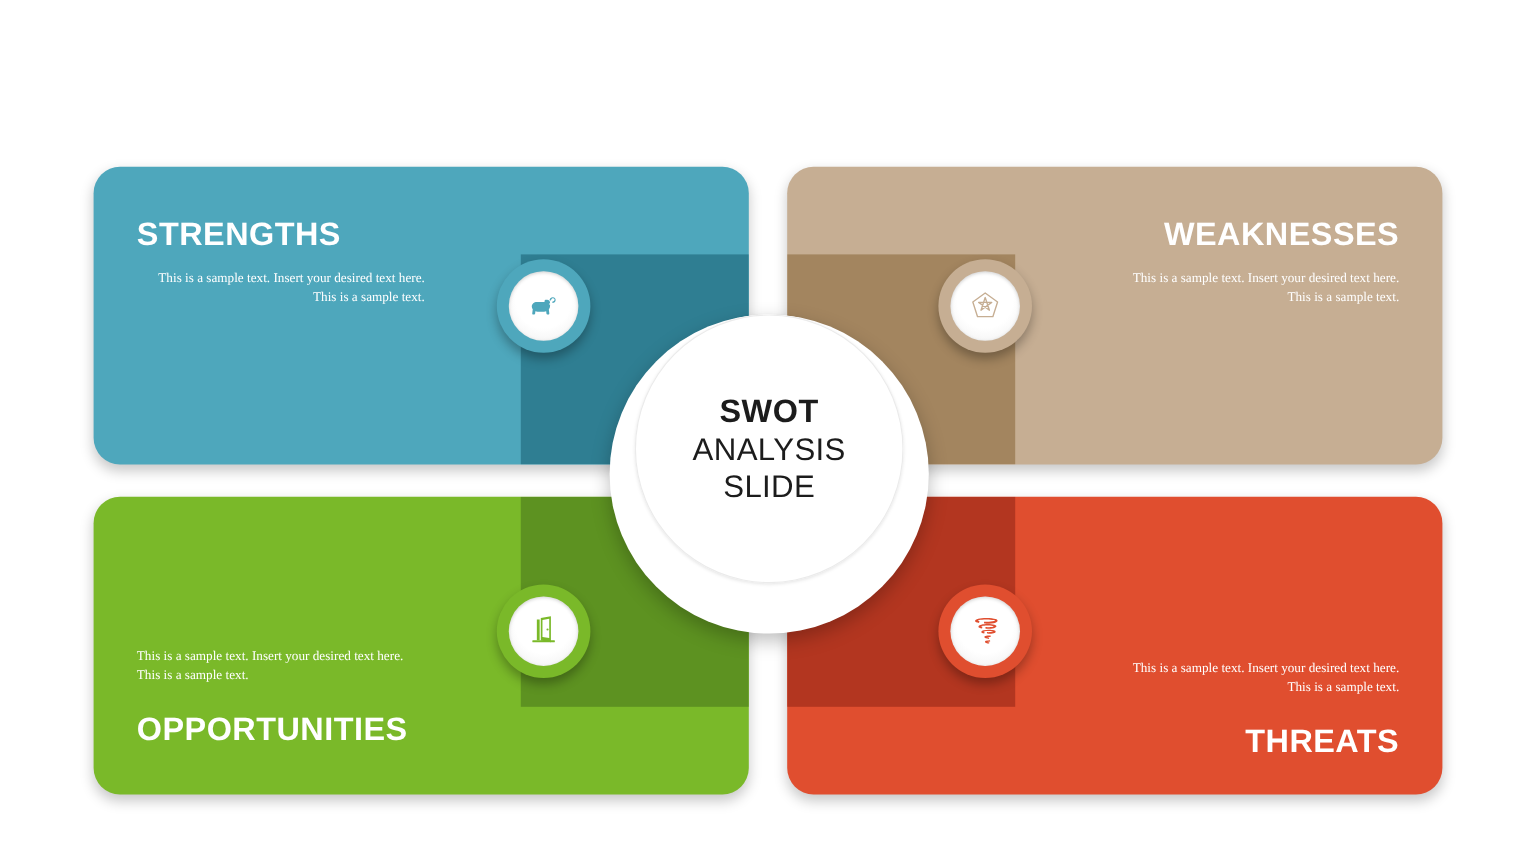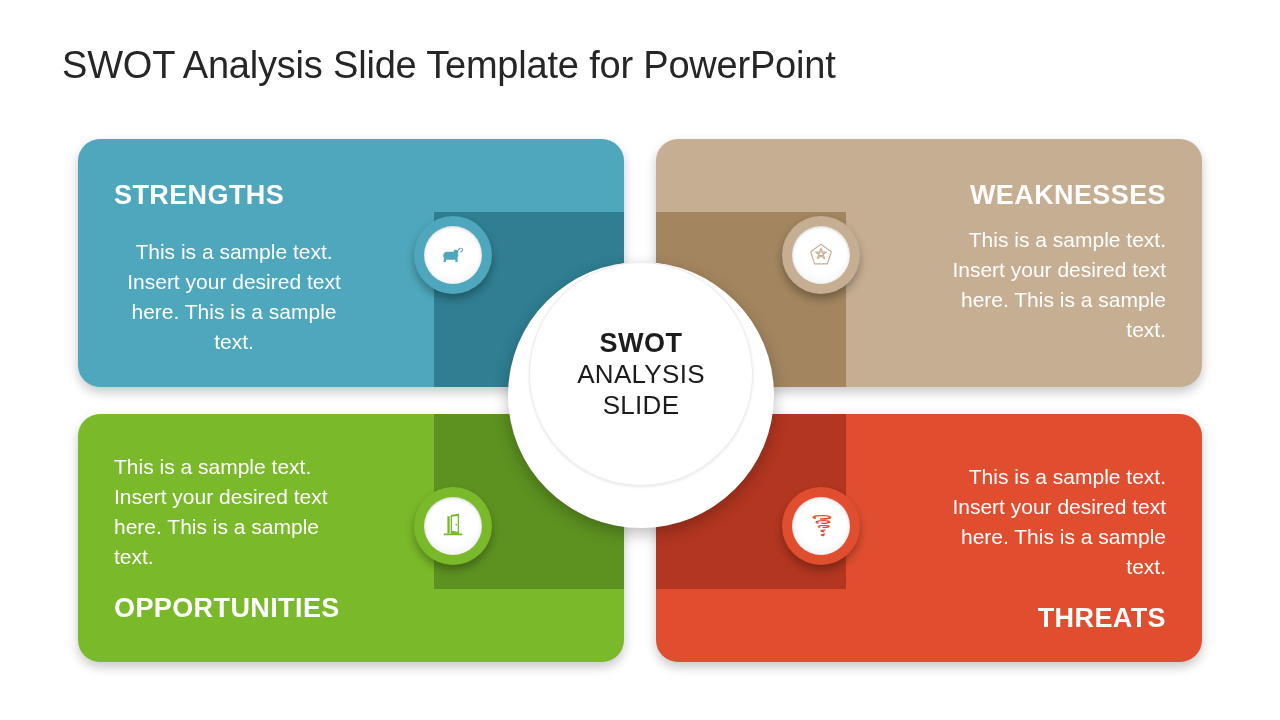--- a/index.html
+++ b/index.html
@@ -57,29 +57,29 @@
     flex-direction: column;
   }
   .quad-title {
     font-size: 27px;
     font-weight: bold;
     color: #ffffff;
     letter-spacing: 0.4px;
     line-height: 1.05;
   }
   .quad-body {
-    font-family: Liberation Sans, sans-serif;
-    font-size: 21px;
+    font-family: Liberation Serif, serif;
+    font-size: 11px;
     line-height: 1.42;
     color: #ffffff;
     max-width: 240px;
   }
 
   
-  #quad-strengths .quad-content  { align-items: flex-start; text-align: center; gap: 12px; }
+  #quad-strengths .quad-content  { align-items: flex-start; text-align: right; }
   #quad-strengths .quad-title    { margin-top: 12px; }
   #quad-strengths .quad-body     { margin-top: 16px; }
 
   
   #quad-weaknesses .quad-content { align-items: flex-end; text-align: right; }
   #quad-weaknesses .quad-title   { margin-top: 12px; }
   #quad-weaknesses .quad-body    { margin-top: 16px; }
 
   
   #quad-opportunities .quad-content { align-items: flex-start; text-align: left; justify-content: flex-end; }
@@ -155,21 +155,20 @@
     color: #1c1c1c;
     letter-spacing: 0.3px;
     line-height: 1.18;
   }
 </style>
 </head>
 <body style="background: rgb(255, 255, 255);">
 
 <div id="slide">
 
-  <div id="page-title">SWOT Analysis Slide Template for PowerPoint</div>
 
   <div class="quad" id="quad-strengths" style="background: rgb(78, 167, 188);">
     <div class="inner-block" style="background: rgb(47, 126, 146);"></div>
     <div class="quad-content">
       <div class="quad-title">STRENGTHS</div>
       <div class="quad-body">This is a sample text. Insert your desired text here. This is a sample text.</div>
     </div>
   </div>
 
   <div class="quad" id="quad-weaknesses" style="background: rgb(198, 174, 147);">

